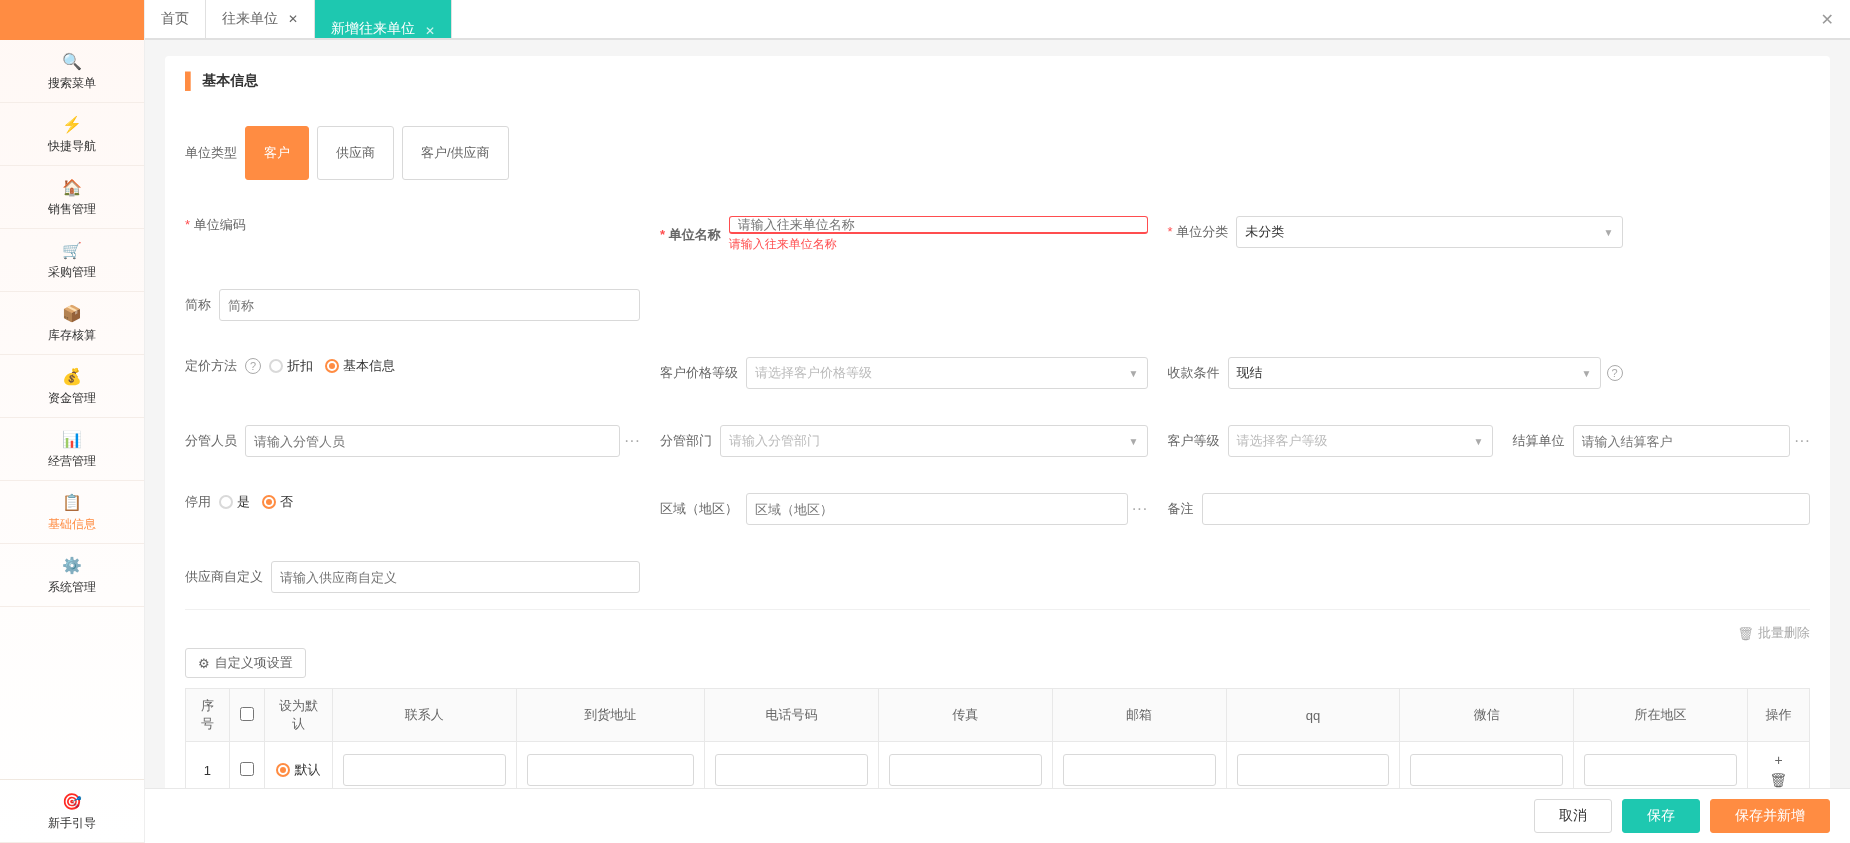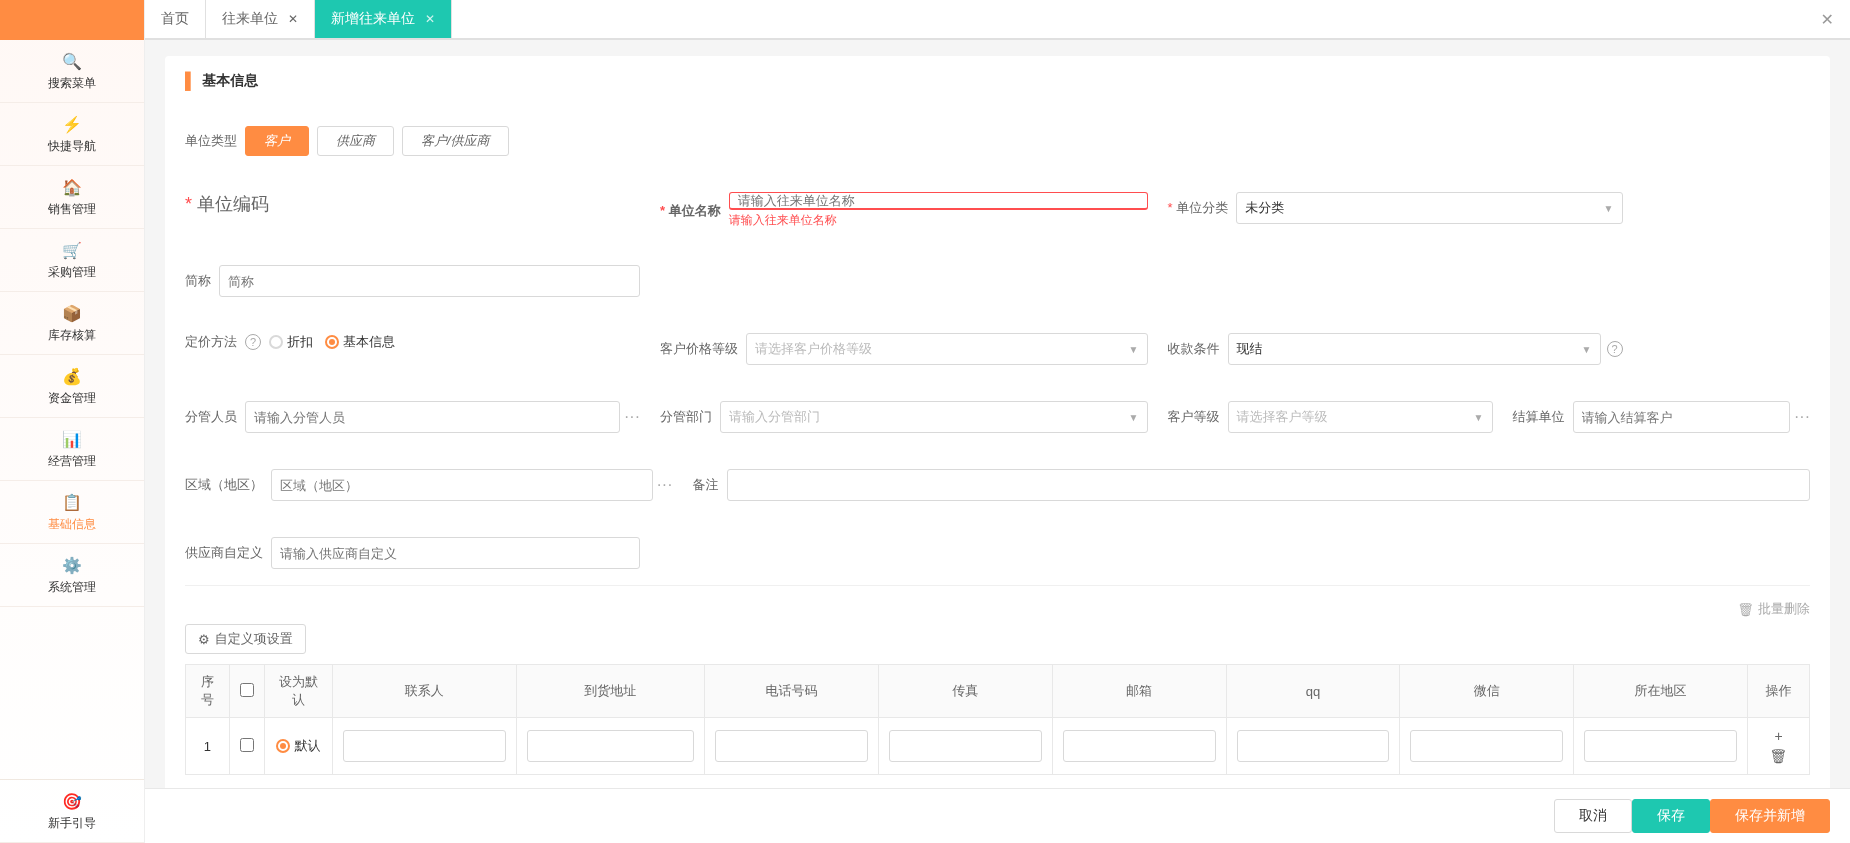--- a/index.html
+++ b/index.html
@@ -68,20 +68,21 @@
       gap: 6px;
       cursor: pointer;
       font-size: 14px;
       color: #666;
       border-right: 1px solid #e0e0e0;
       position: relative;
     }
     .tab.active {
       background: #1ec8b0;
       color: #fff;
+      align-items: flex-end;
     }
     .tab .close-icon {
       font-size: 12px;
       color: rgba(255,255,255,0.8);
       cursor: pointer;
     }
     .tab:not(.active) .close-icon { color: #999; }
     .tab-close-btn {
       margin-left: 4px;
       font-size: 12px;
@@ -190,28 +191,27 @@
     }
     .form-select .placeholder { color: #bbb; }
     .form-select .chevron { color: #aaa; font-size: 10px; flex-shrink: 0; }
 
     
     .type-buttons {
       display: flex;
       gap: 8px;
     }
     .type-btn {
-      padding: 5px 18px;
+      padding: 17px 18px;
       border: 1px solid #d9d9d9;
       border-radius: 3px;
       cursor: pointer;
       font-size: 13px;
       color: #666;
       background: #fff;
-      font-style: italic;
     }
     .type-btn.active {
       background: #ff8c42;
       color: #fff;
       border-color: #ff8c42;
     }
 
     
     .radio-group {
       display: flex;
@@ -350,20 +350,21 @@
       justify-content: flex-end;
     }
 
     
     .footer-bar {
       background: #fff;
       border-top: 1px solid #e8e8e8;
       padding: 10px 20px;
       display: flex;
       justify-content: flex-end;
+      gap: 10px;
       flex-shrink: 0;
     }
     .btn {
       padding: 7px 24px;
       border-radius: 3px;
       font-size: 14px;
       cursor: pointer;
       border: 1px solid #d9d9d9;
       background: #fff;
       color: #333;
@@ -478,21 +479,21 @@
             <button class="type-btn active">客户</button>
             <button class="type-btn">供应商</button>
             <button class="type-btn">客户/供应商</button>
           </div>
         </div>
       </div>
 
       
       <div class="form-row">
         <div class="form-field" style="flex: 0 0 28%; margin-right: 20px;">
-          <span class="form-label mr8 required" style="color:#666; font-size:18px;">单位编码</span>
+          <span class="form-label mr8 required" style="color:#666; font-size:13px;">单位编码</span>
         </div>
         <div class="form-field" style="flex: 0 0 30%; margin-right: 20px;">
           <span class="form-label mr8 required" style="color:#666; font-size:13px;font-weight:bold;">单位名称</span>
           <div class="input-wrapper">
             <input class="form-input error-input" type="text" placeholder="请输入往来单位名称" style="">
             <span class="error-msg">请输入往来单位名称</span>
           </div>
         </div>
         <div class="form-field" style="flex: 0 0 28%;">
           <span class="form-label mr8 required" style="color:#666; font-size:13px;">单位分类</span>
@@ -573,20 +574,33 @@
             <input class="form-input" type="text" placeholder="请输入结算客户" style="">
             <span class="suffix-dots">···</span>
           </div>
         </div>
       </div>
 
       
 
       
       <div class="form-row">
+        <div class="form-field" style="flex: 0 0 28%; margin-right: 20px; align-items:center;">
+          <span class="form-label mr8">停用</span>
+          <div class="radio-group">
+            <div class="radio-item">
+              <div class="radio-circle"></div>
+              <span>是</span>
+            </div>
+            <div class="radio-item">
+              <div class="radio-circle checked"></div>
+              <span>否</span>
+            </div>
+          </div>
+        </div>
         <div class="form-field" style="flex: 0 0 30%; margin-right: 20px;">
           <span class="form-label mr8">区域（地区）</span>
           <div class="input-with-suffix">
             <input class="form-input" type="text" placeholder="区域（地区）" style="">
             <span class="suffix-dots">···</span>
           </div>
         </div>
         <div class="form-field" style="flex: 1;">
           <span class="form-label mr8">备注</span>
           <input class="form-input" type="text" style="">

